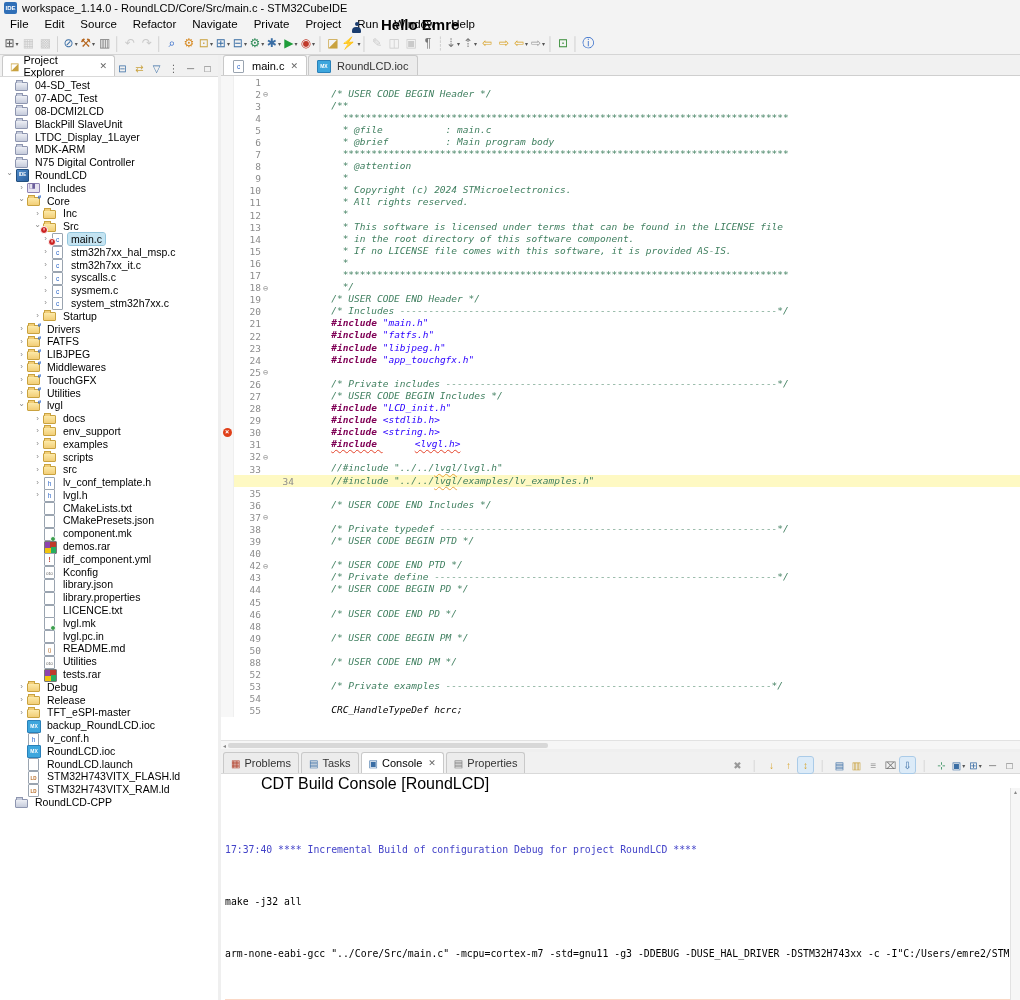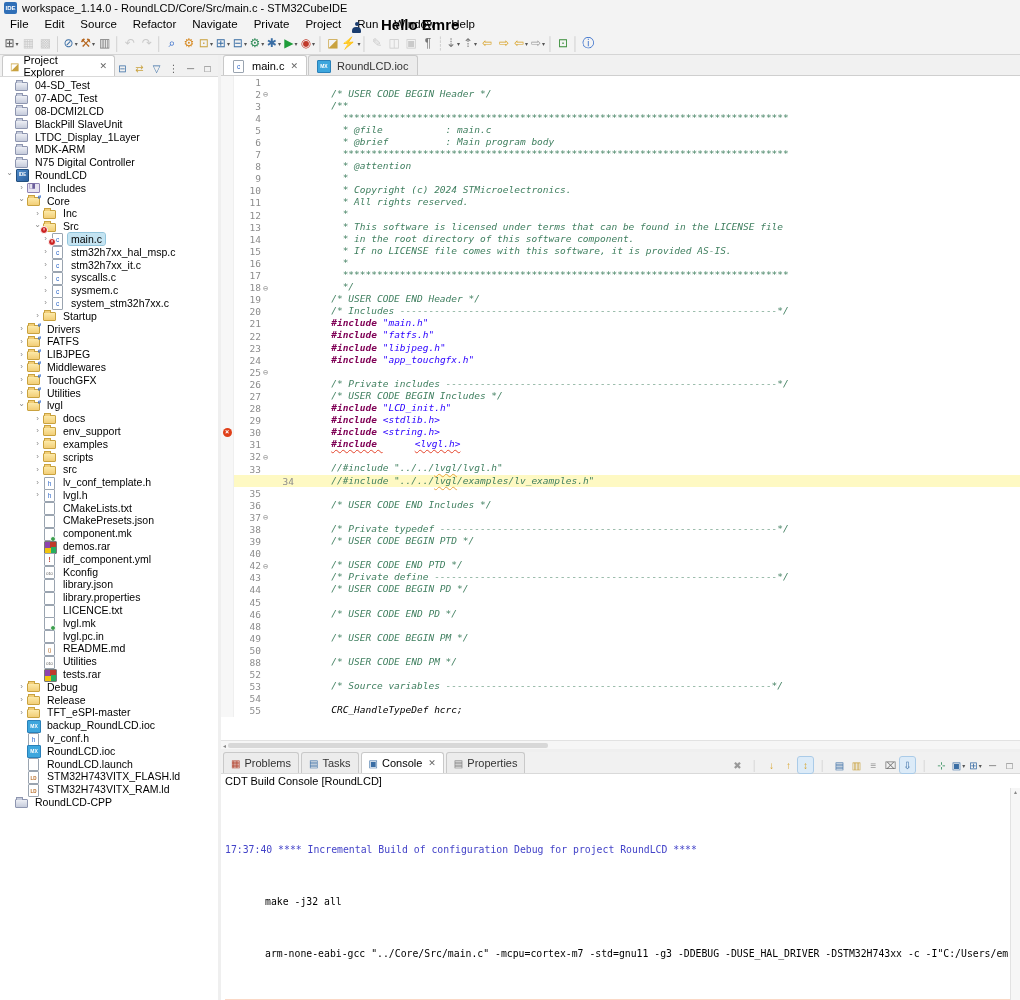--- a/index.html
+++ b/index.html
@@ -84,25 +84,25 @@
   .s-str{color:#2A00FF;}
   .s-plain{color:#000;}
   .s-dirE{color:#7F0055;font-weight:bold;text-decoration:underline wavy #E4442C 1px;text-underline-offset:2px;}
   .s-strE{color:#2A00FF;text-decoration:underline wavy #E4442C 1px;text-underline-offset:2px;margin-left:32px;}
   .s-cmtW{color:#3F7F5F;text-decoration:underline wavy #E8A33D 1px;text-underline-offset:2px;}
   .h-scroll{height:8px;flex:none;background:#F6F6F6;border-top:1px solid #E2E2E2;display:flex;align-items:center;color:#888;font-size:6px;padding-left:2px;gap:2px;}
   .h-thumb{width:320px;height:5px;background:#D8D8D8;border-radius:2px;}
   
   .console{height:248px;flex:none;border-top:3px solid #EFEFEF;display:flex;flex-direction:column;background:#fff;position:relative;}
   .console .view-tabbar{height:21px;}
-  .console-sub{height:14px;font-size:11px;padding:1px 4px 0 4px;flex:none;}
+  .console-sub{height:14px;font-size:16px;padding:1px 4px 0 4px;flex:none;margin-left:36px;}
   .console-out{flex:1;font-family:"DejaVu Sans Mono",monospace;font-size:9.8px;line-height:13px;padding:2px 0 0 4px;white-space:pre;overflow:hidden;}
   .con-line{min-height:13px;}
   .k-info{color:#4343C8;}
-  .k-out{color:#000;margin-left:40px;}
+  .k-out{color:#000;}
   .k-errbg{color:#000;background:#FBD7C5;}
   .v-scroll{position:absolute;right:0;top:36px;bottom:0;width:9px;background:#F6F6F6;border-left:1px solid #E2E2E2;font-size:6px;color:#888;text-align:center;}
 </style>
 </head>
 <body>
 
 <div class="titlebar">
   <span class="ide-logo">IDE</span>
   <span>workspace_1.14.0 - RoundLCD/Core/Src/main.c - STM32CubeIDE</span>
 </div>
@@ -1325,21 +1325,21 @@
             
           </span>
         </div>
 
         <div class="cl-row">
           <span class="gut-mark"></span>
           <span class="gut-num">52</span>
           <span class="gut-fold"></span>
           <span class="code">
             
-          <span class="s-cmt">/* Source variables ---------------------------------------------------------*/</span></span>
+          <span class="s-cmt">/* Private examples ---------------------------------------------------------*/</span></span>
         </div>
 
         <div class="cl-row">
           <span class="gut-mark"></span>
           <span class="gut-num">53</span>
           <span class="gut-fold"></span>
           <span class="code">
             
           </span>
         </div>

